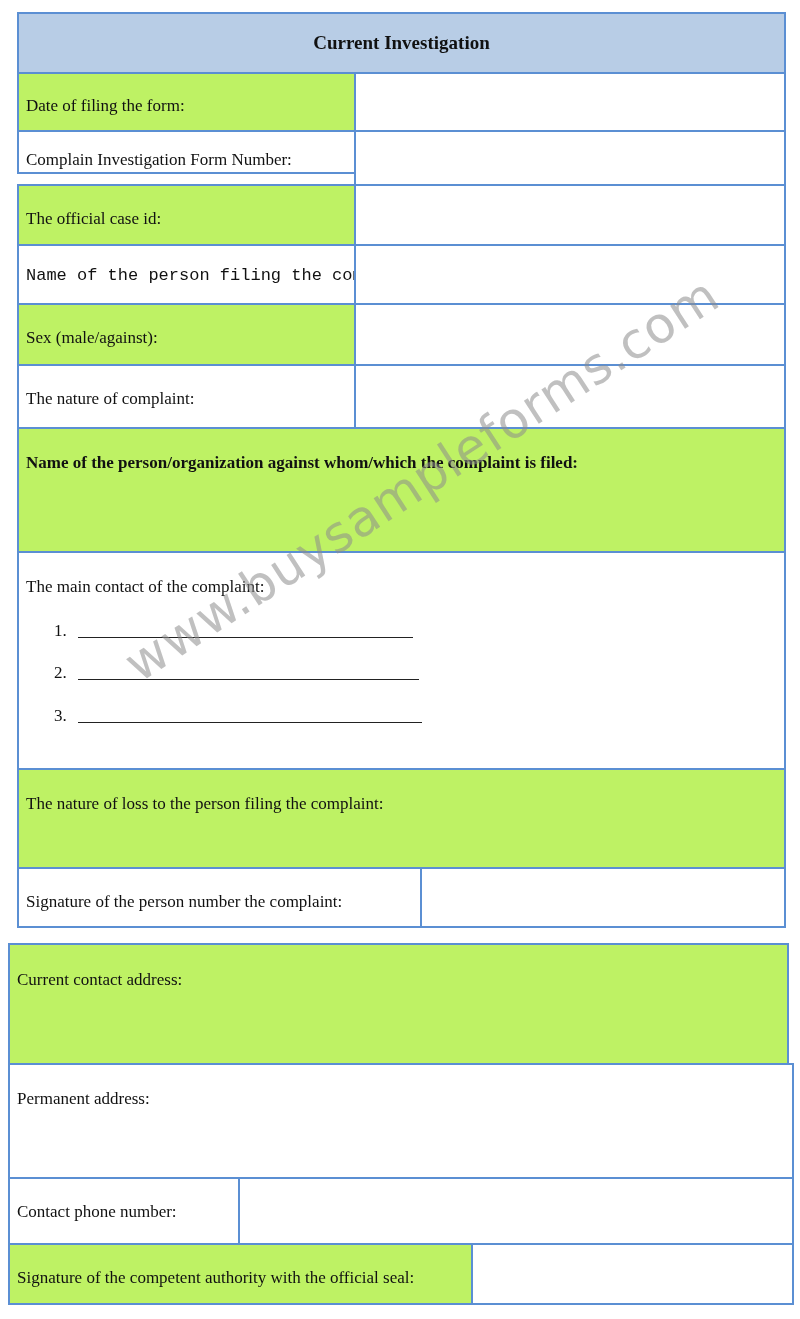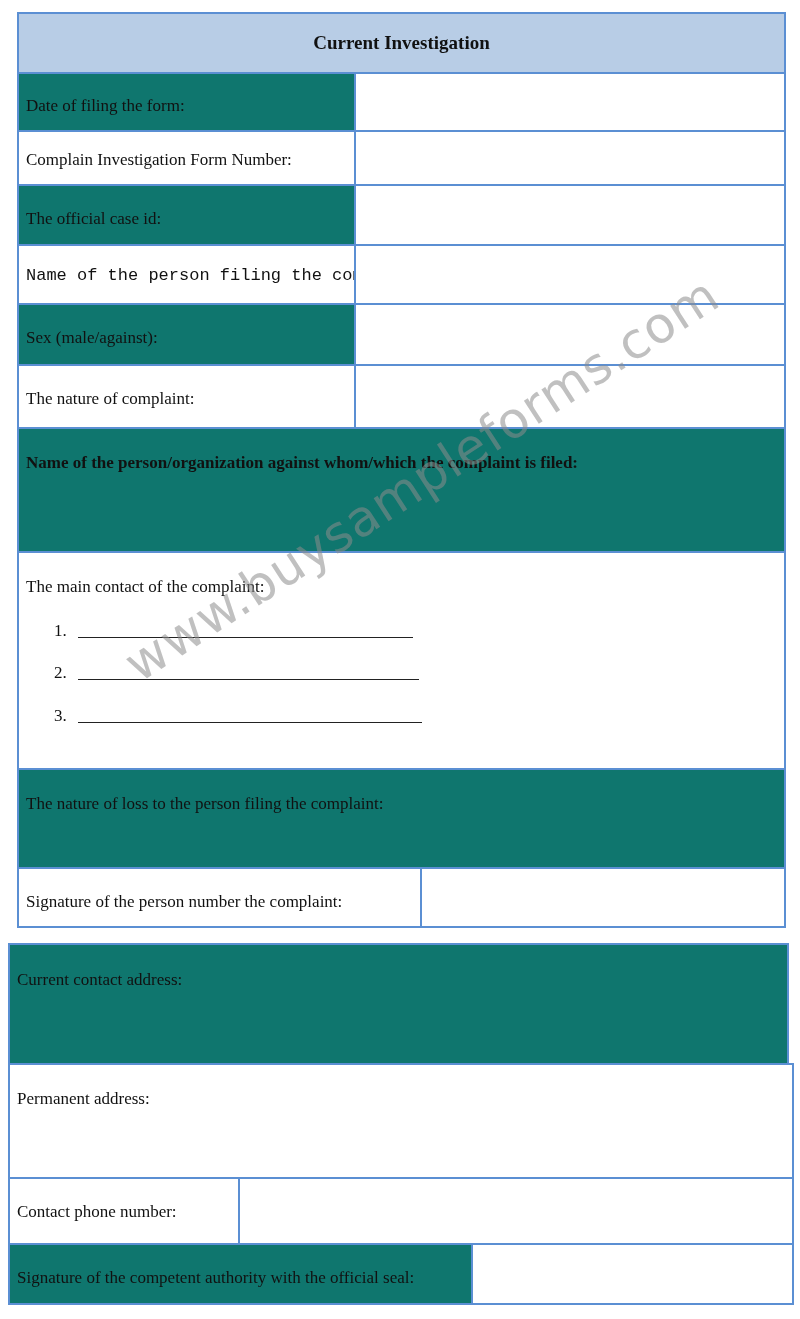--- a/index.html
+++ b/index.html
@@ -1,19 +1,19 @@
 <!DOCTYPE html>
 <html><head>
 <meta charset="utf-8">
 <style>
   html, body { margin: 0; padding: 0; background: #ffffff; }
   body { width: 800px; height: 1319px; position: relative; overflow: hidden;
          font-family: "Liberation Serif", serif; color: #111; }
   .cell { position: absolute; box-sizing: border-box; border: 2px solid #5b8fd3; }
-  .shade { background: #0f766e; }
+  .shade { background: #bef264; }
   .white { background: #ffffff; }
   .head { background: #b8cde6; }
   .lbl { position: absolute; font-size: 17px; white-space: nowrap; }
   .title { font-weight: bold; font-size: 19px; position: absolute; left: 0; right: 0; text-align: center; top: 18px; }
   .num { position: absolute; font-size: 17px; }
   .line { position: absolute; height: 0; border-top: 1.5px solid #222; }
   .wm { position: absolute; left: 130px; top: 640px; font-family: "DejaVu Sans", sans-serif;
         font-size: 50px; color: rgba(140,140,140,0.55); transform: rotate(-33deg); transform-origin: left center;
         white-space: nowrap; letter-spacing: 1px; pointer-events: none; }
 </style>
@@ -22,21 +22,21 @@
 
 <div class="cell head" style="left:17px; top:12px; width:769px; height:62px;">
   <div class="title">Current Investigation</div>
 </div>
 
 <div class="cell shade" style="left:17px; top:72px; width:339px; height:60px;">
   <span class="lbl" style="left:7px; top:22px;">Date of filing the form:</span>
 </div>
 <div class="cell white" style="left:354px; top:72px; width:432px; height:60px;"></div>
 
-<div class="cell white" style="left:17px; top:130px; width:339px; height:56px;">
+<div class="cell white" style="left:17px; top:130px; width:339px; height:44px;">
   <span class="lbl" style="left:7px; top:18px;">Complain Investigation Form Number:</span>
 </div>
 <div class="cell white" style="left:354px; top:130px; width:432px; height:56px;"></div>
 
 <div class="cell shade" style="left:17px; top:184px; width:339px; height:62px;">
   <span class="lbl" style="left:7px; top:23px;">The official case id:</span>
 </div>
 <div class="cell white" style="left:354px; top:184px; width:432px; height:62px;"></div>
 
 <div class="cell white" style="left:17px; top:244px; width:339px; height:61px;">

